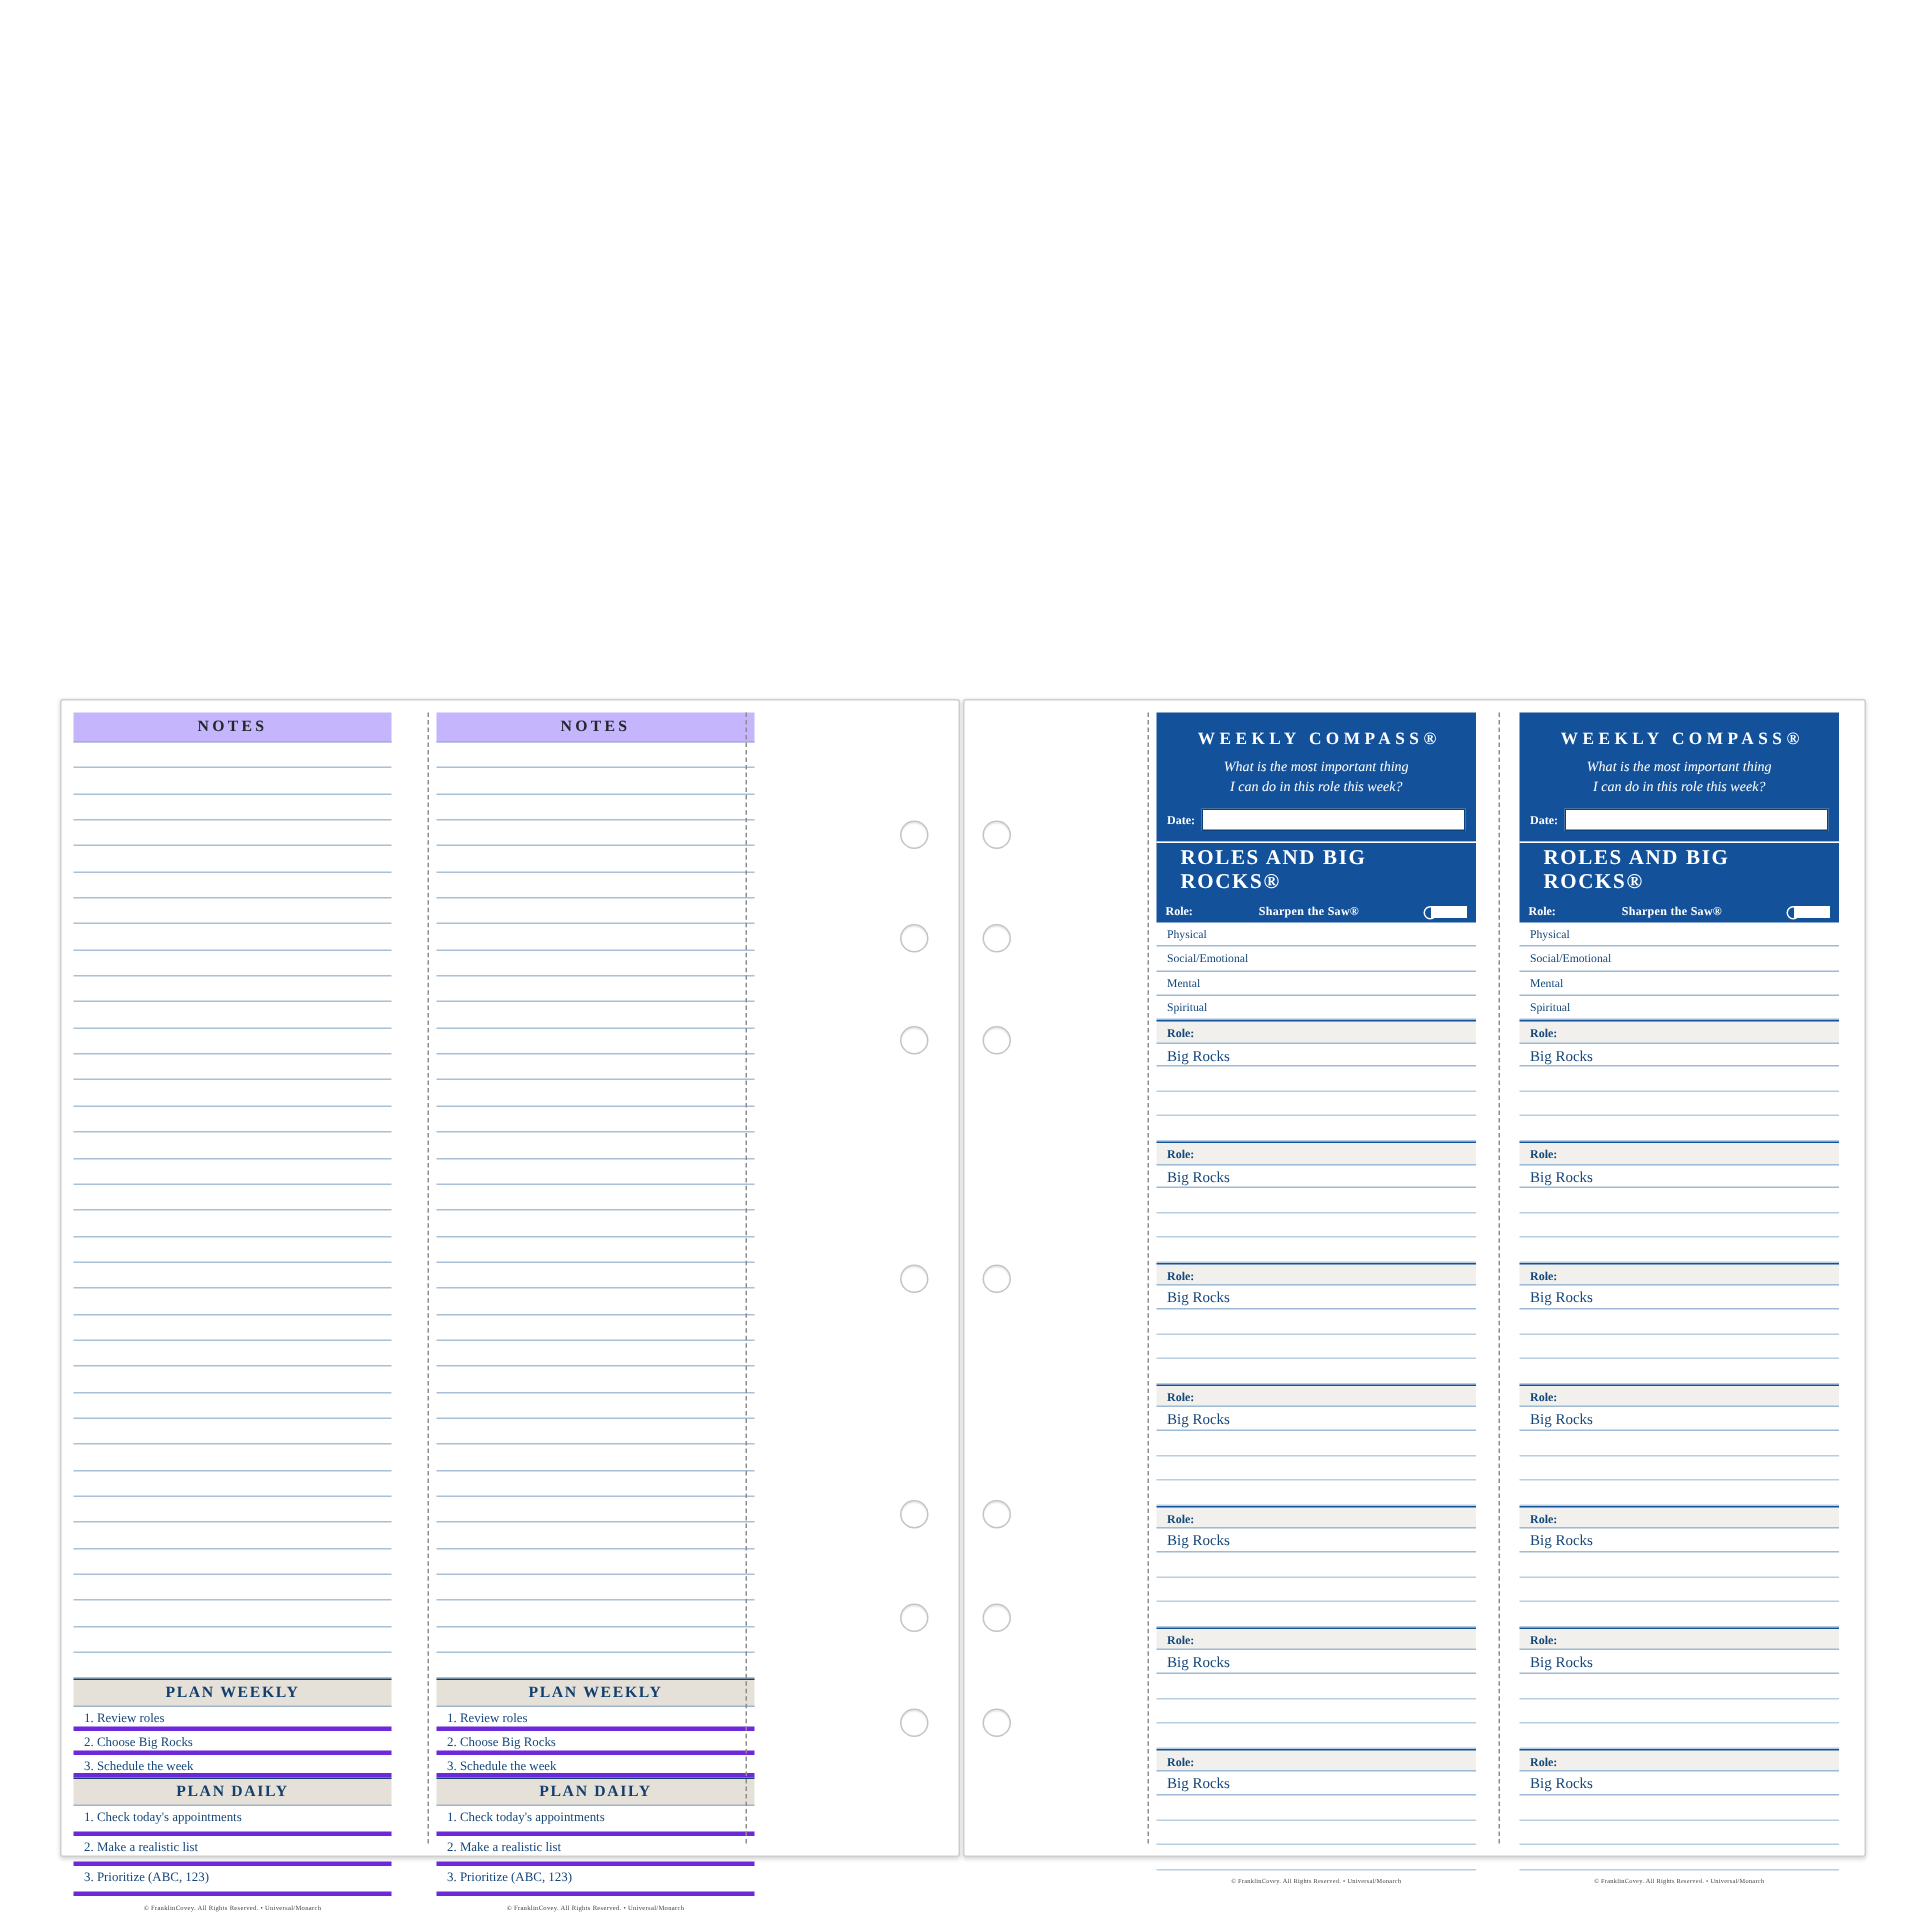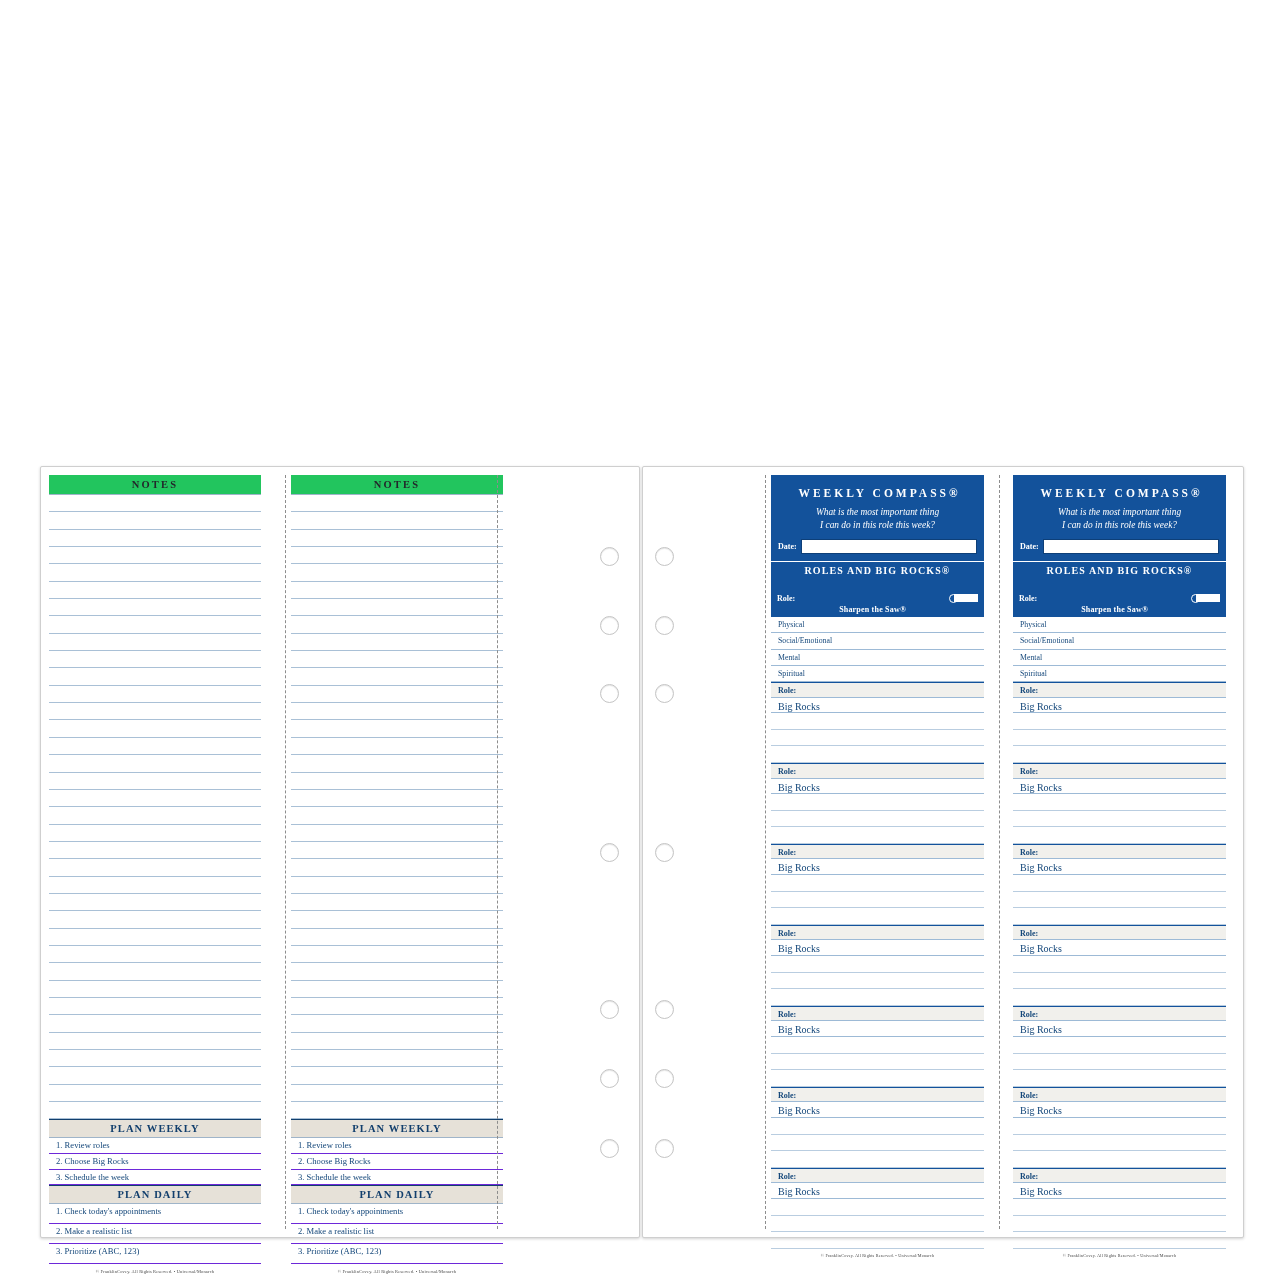--- a/index.html
+++ b/index.html
@@ -24,32 +24,32 @@
   .page-inner{position:absolute;inset:0;}
   
   .hole{
     position:absolute;width:17px;height:17px;border-radius:50%;
     background:#fff;border:1px solid #c4c4c4;
     box-shadow:inset 0 1px 1px rgba(0,0,0,0.10);
   }
   
   .notes-col{position:absolute;top:8px;width:212px;}
   .notes-head{
-    background:#22c55e;color:#23272b;text-align:center;
+    background:#c4b5fd;color:#23272b;text-align:center;
     font-size:10.5px;letter-spacing:2.2px;font-weight:bold;
     padding:4px 0 4px 0;border-bottom:1px solid #9fb4c9;
   }
   .rule{height:16.35px;border-bottom:1px solid #a9c0d6;}
   .blk-head{
     background:#e6e1d8;color:#123f6d;text-align:center;font-weight:bold;
     font-size:10.5px;letter-spacing:1.1px;padding:3px 0;
     border-top:1px solid #123f6d;border-bottom:1px solid #9fb4c9;
   }
   .blk-line{
-    height:15.6px;border-bottom:1px solid #6d28d9;
+    height:15.6px;border-bottom:3px solid #6d28d9;
     font-size:8.6px;color:#14477a;padding:2px 0 0 7px;box-sizing:border-box;
   }
   .copyright{
     font-size:4.4px;color:#444;text-align:center;letter-spacing:.2px;
     padding-top:5px;
   }
   
   .vsep{
     position:absolute;top:8px;bottom:8px;width:0;
     border-left:1px dashed #8d8d8d;
@@ -65,29 +65,29 @@
   }
   .wc-q{
     font-style:italic;font-size:9.4px;line-height:12.6px;padding:5px 12px 8px 12px;
   }
   .wc-daterow{
     display:flex;align-items:center;gap:4px;padding:0 7px 7px 7px;
   }
   .wc-date-label{font-size:8px;font-weight:bold;color:#fff;}
   .wc-date-box{flex:1;height:13px;background:#fff;border:1px solid #0d3f78;}
   .wc-roles-head{
-    background:#13529b;color:#fff;text-align:center;font-size:10px;
-    letter-spacing:1.1px;font-weight:bold;padding:3px 0;border-top:1px solid #fff;
+    background:#13529b;color:#fff;font-size:14px;
+    letter-spacing:1.1px;font-weight:bold;padding:3px 16px;border-top:1px solid #fff;
   }
   .wc-sharpen{
     background:#13529b;color:#fff;font-size:8px;font-weight:bold;
     padding:3px 6px;display:flex;align-items:center;gap:8px;
   }
   .wc-sharpen .lbl{font-weight:bold;}
-  .wc-sharpen .mid{flex:1;text-align:center;letter-spacing:.2px;margin-top:23px;}
+  .wc-sharpen .mid{flex:1;text-align:center;letter-spacing:.2px;}
   .saw{
     display:inline-block;width:22px;height:6px;background:#fff;
     border:1px solid #fff;margin-left:4px;vertical-align:middle;
     position:relative;
   }
   .saw:before{
     content:"";position:absolute;left:-6px;top:-1px;width:7px;height:7px;
     border:1.2px solid #fff;border-radius:50% 0 50% 50%;
   }
   .dim-row{

